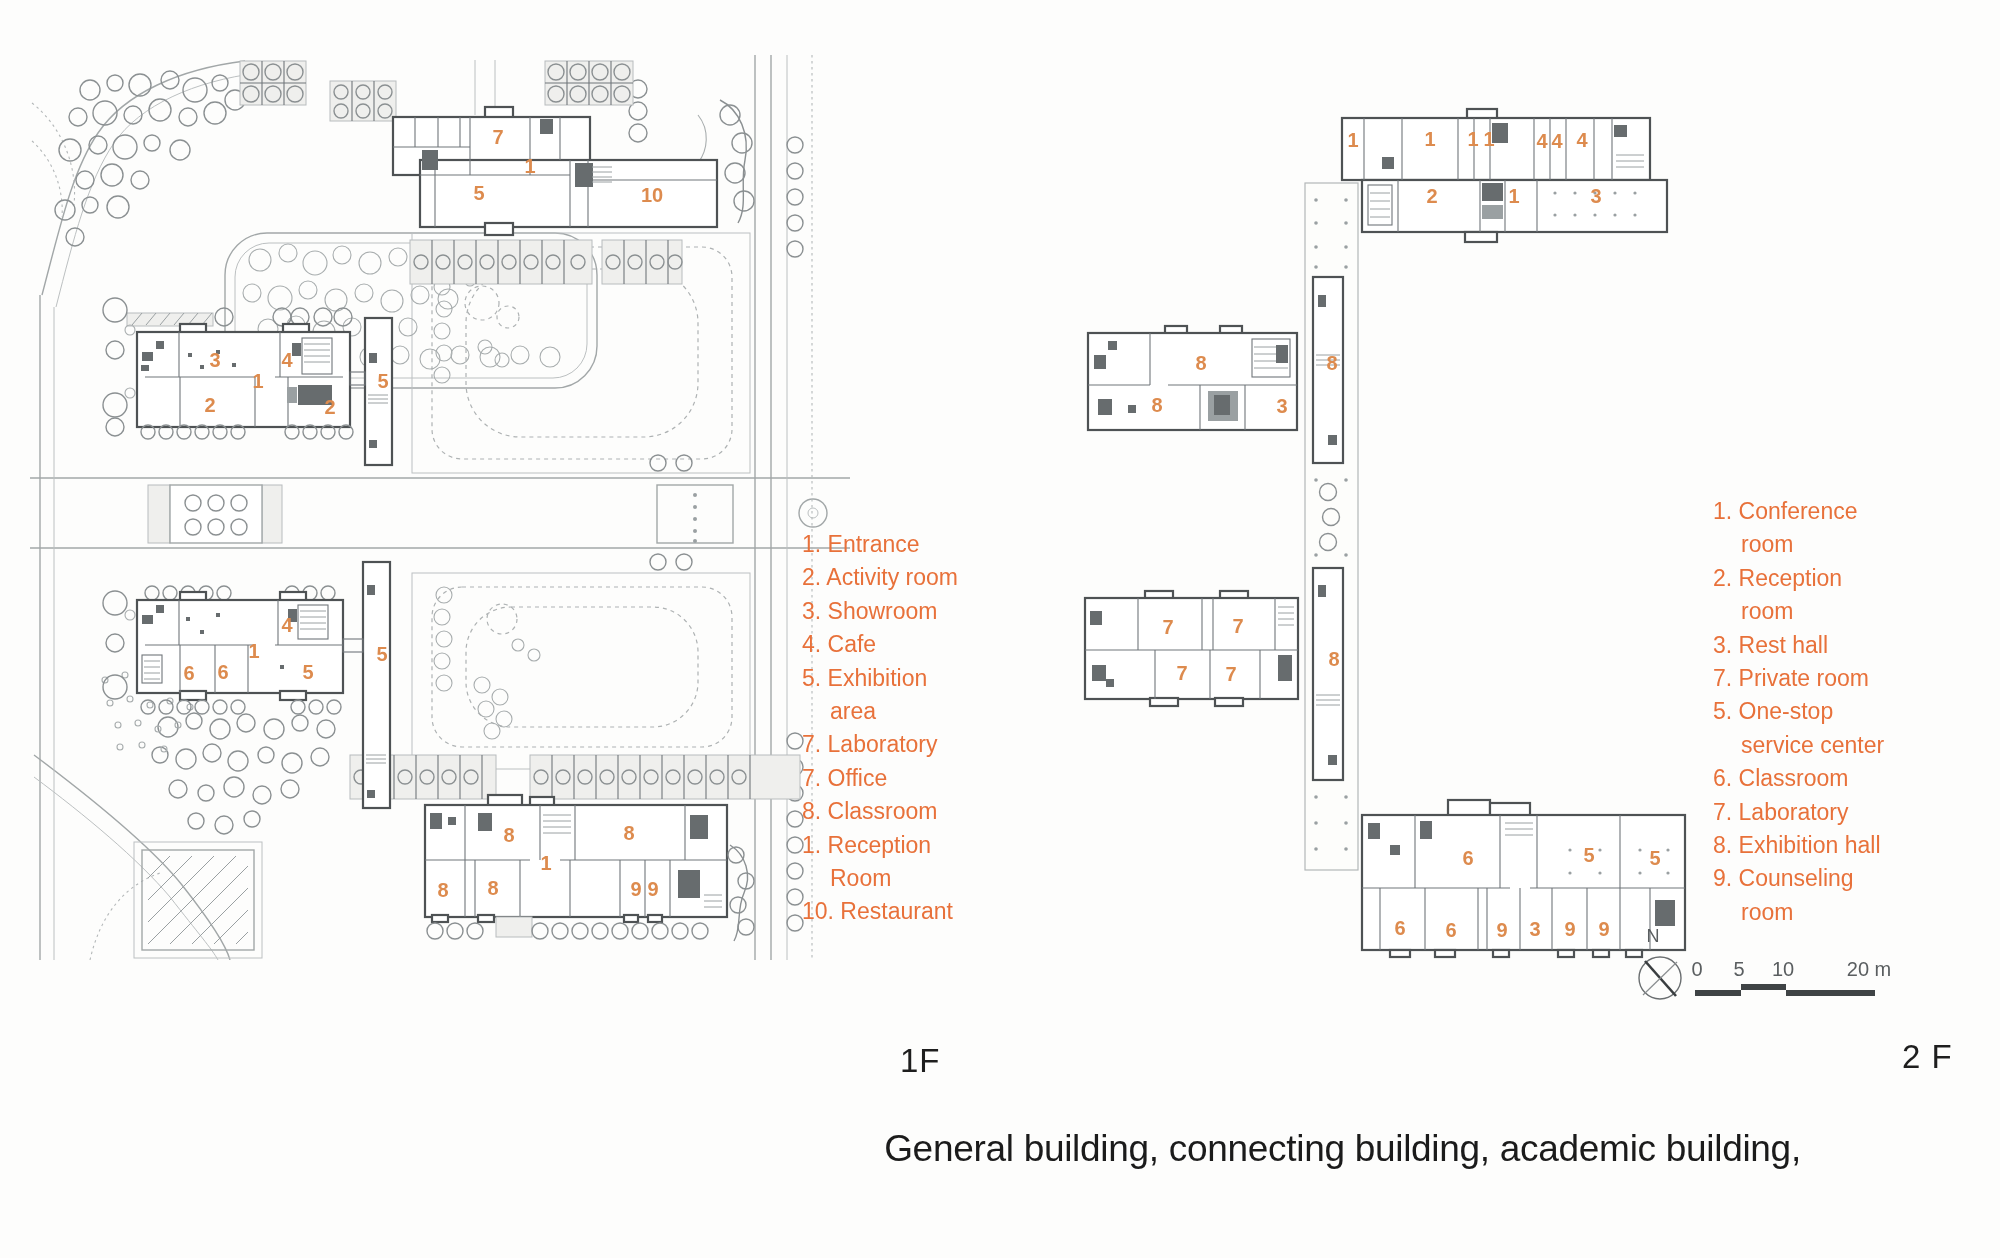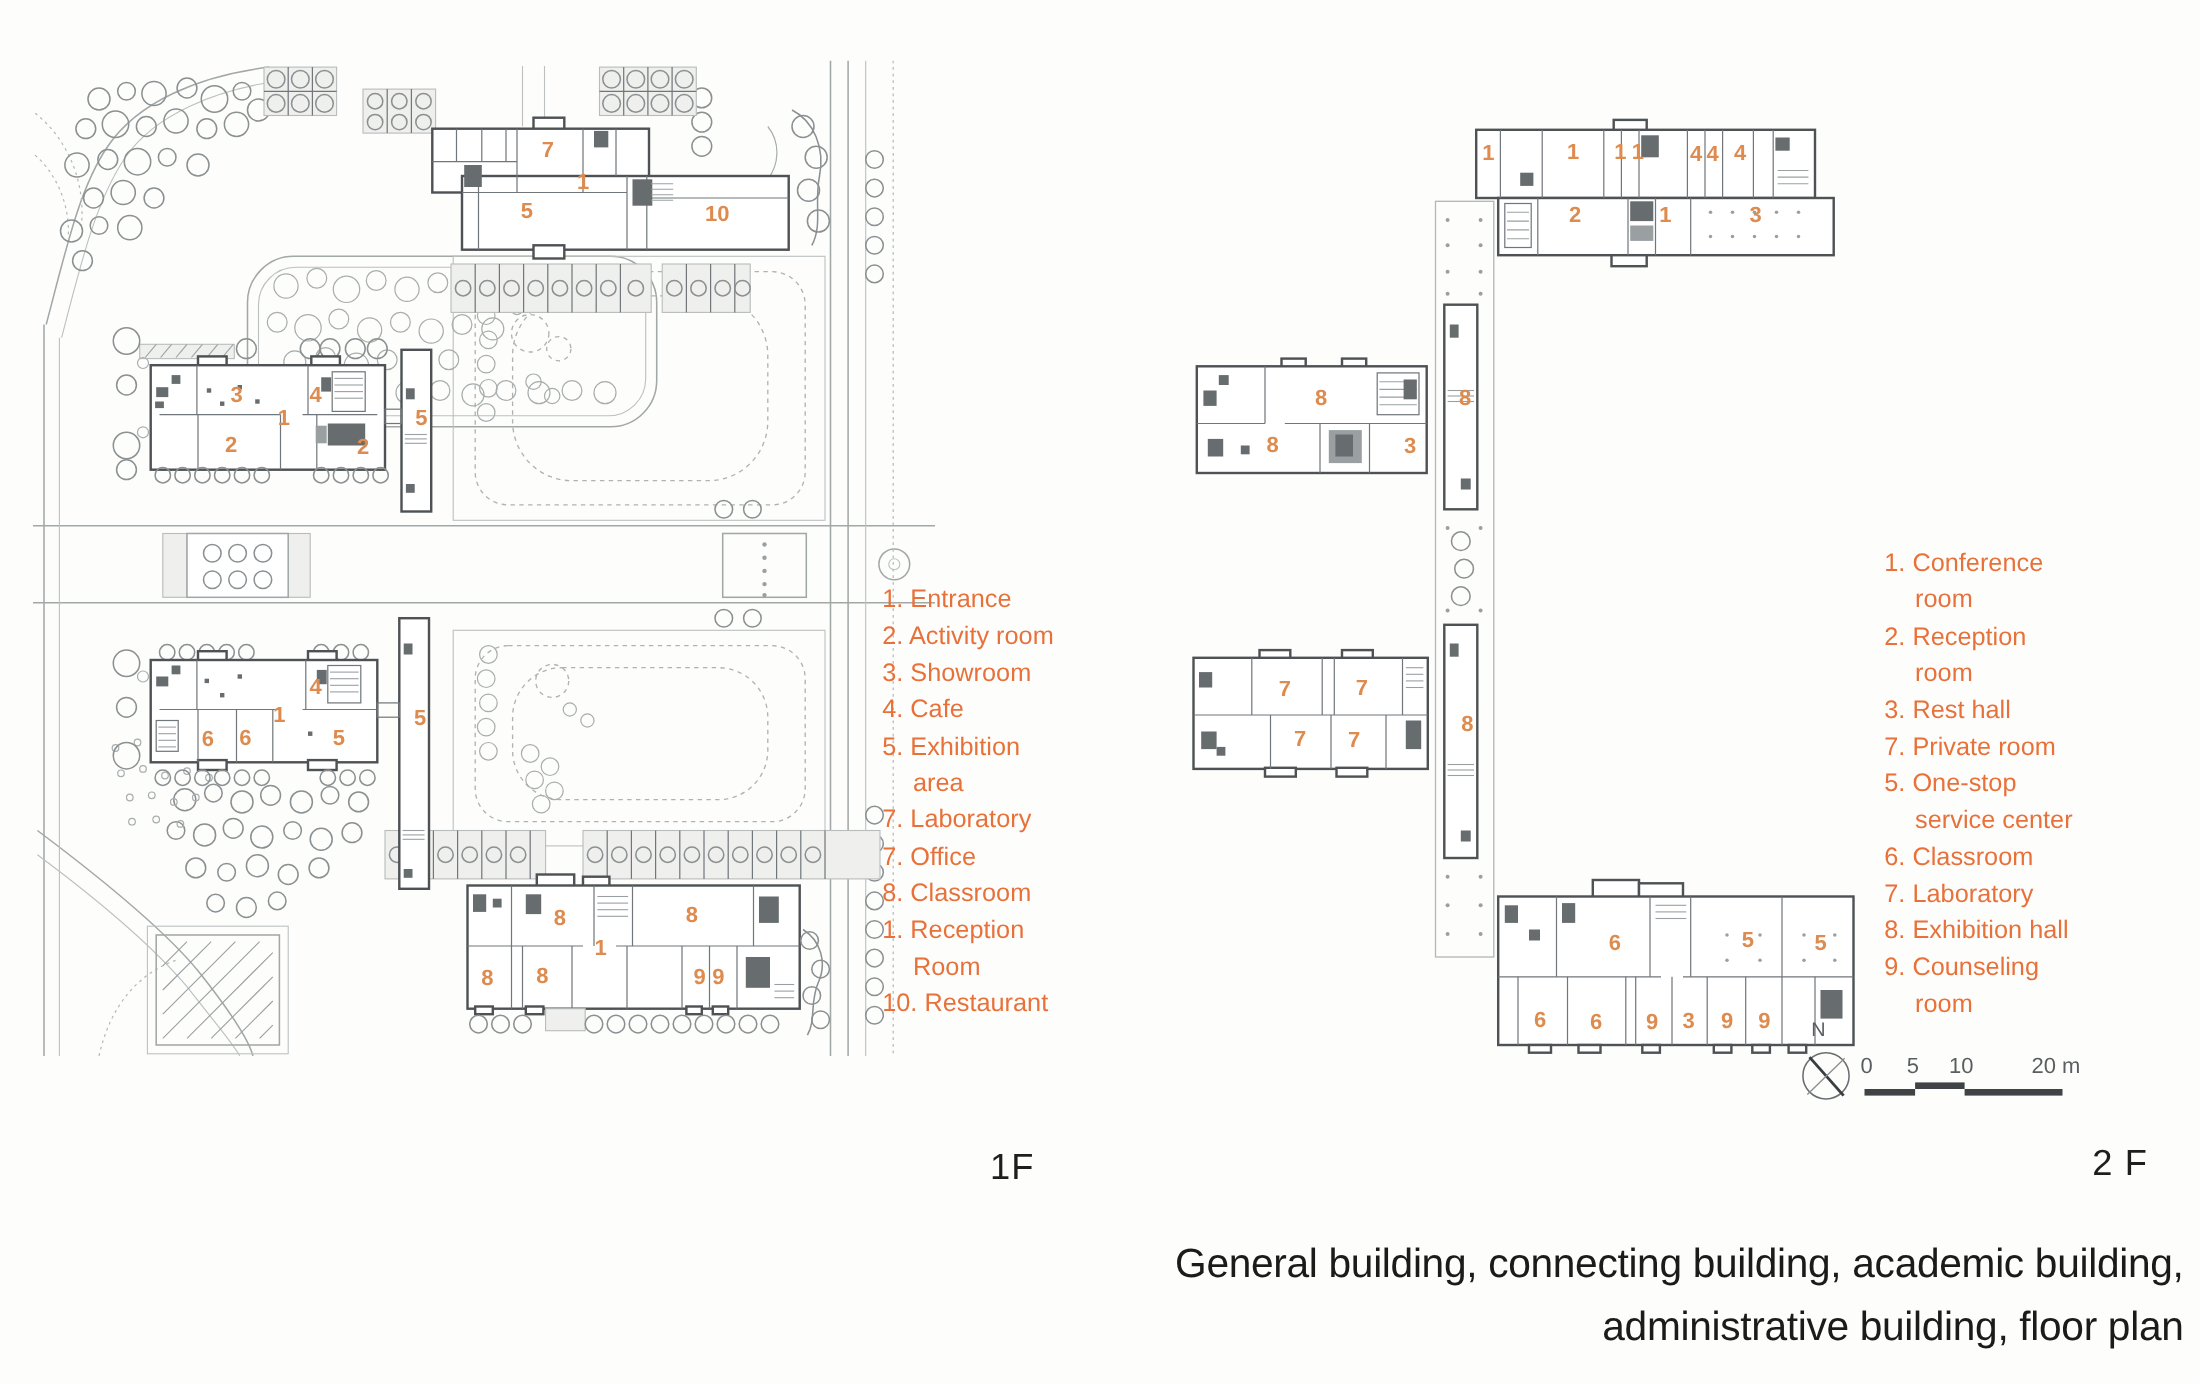--- a/index.html
+++ b/index.html
@@ -8,21 +8,21 @@
   .abs{position:absolute;}
   .plan{position:absolute;}
   .plan svg{position:absolute;left:0;top:0;}
   .labels{position:absolute;left:0;top:0;width:100%;height:100%;}
   .plan-num{position:absolute;transform:translate(-50%,-50%);font-size:20px;font-weight:700;
             color:#dd8b4e;letter-spacing:0;white-space:nowrap;}
   .legend{position:absolute;font-size:23px;color:#e8713a;}
   .legend-line{line-height:33.4px;white-space:nowrap;}
   .legend-cont{padding-left:28px;}
   .floor-label{position:absolute;font-size:33px;color:#1e1e1e;letter-spacing:1px;}
-  .caption{position:absolute;left:700px;width:1285px;top:1120px;text-align:right;
+  .caption{position:absolute;left:700px;width:1285px;top:1120px;text-align:center;
            font-size:37px;line-height:57px;color:#1b1b1b;letter-spacing:-0.3px;}
   .tick{position:absolute;transform:translateX(-50%);font-size:20px;color:#5a5e60;}
   .northN{position:absolute;width:20px;text-align:center;font-size:18px;color:#5a5e60;}
   .seg{position:absolute;height:6px;background:#3f4345;}
   
   .wall{fill:#ffffff;stroke:#4e5254;stroke-width:2.2;}
   .part{fill:none;stroke:#70767a;stroke-width:1.1;}
   .dark{fill:#676c6e;stroke:none;}
   .mid{fill:#9aa0a2;stroke:none;}
   .site{fill:none;stroke:#a2a7a8;stroke-width:1.4;}
@@ -851,14 +851,13 @@
 <span class="tick" style="left:1869px;top:958px">20 m</span>
 <div class="seg" style="left:1695px;top:990px;width:46px"></div>
 <div class="seg" style="left:1741px;top:984px;width:45px"></div>
 <div class="seg" style="left:1786px;top:990px;width:89px"></div>
 
 <span class="floor-label" style="left:900px;top:1042px">1F</span>
 <span class="floor-label" style="left:1902px;top:1038px">2 F</span>
 
 <div class="caption">
   <div>General building, connecting building, academic building,</div>
-  <div>administrative building, floor plan</div>
 </div>
 
 </body></html>

